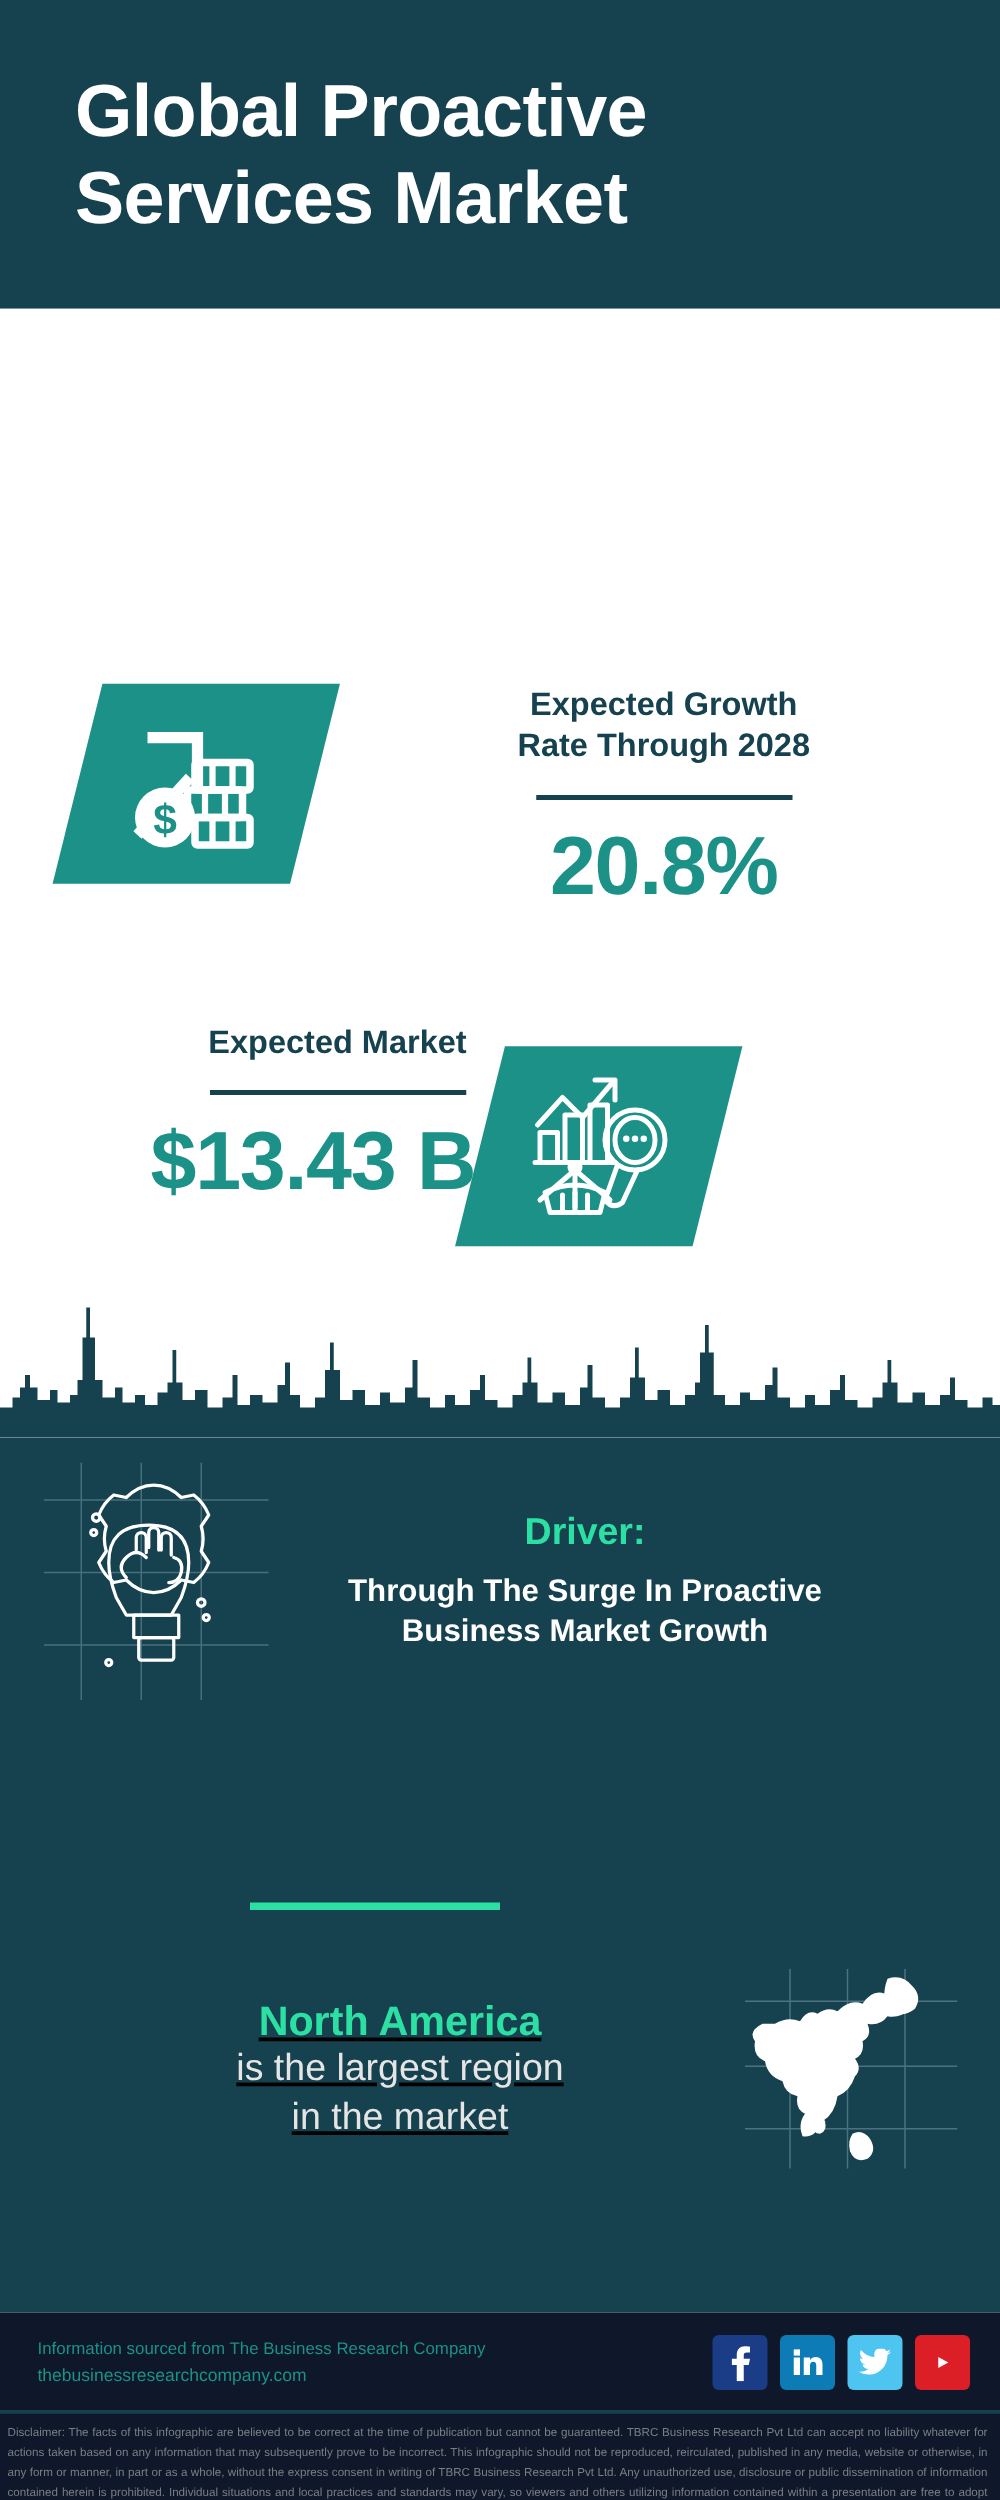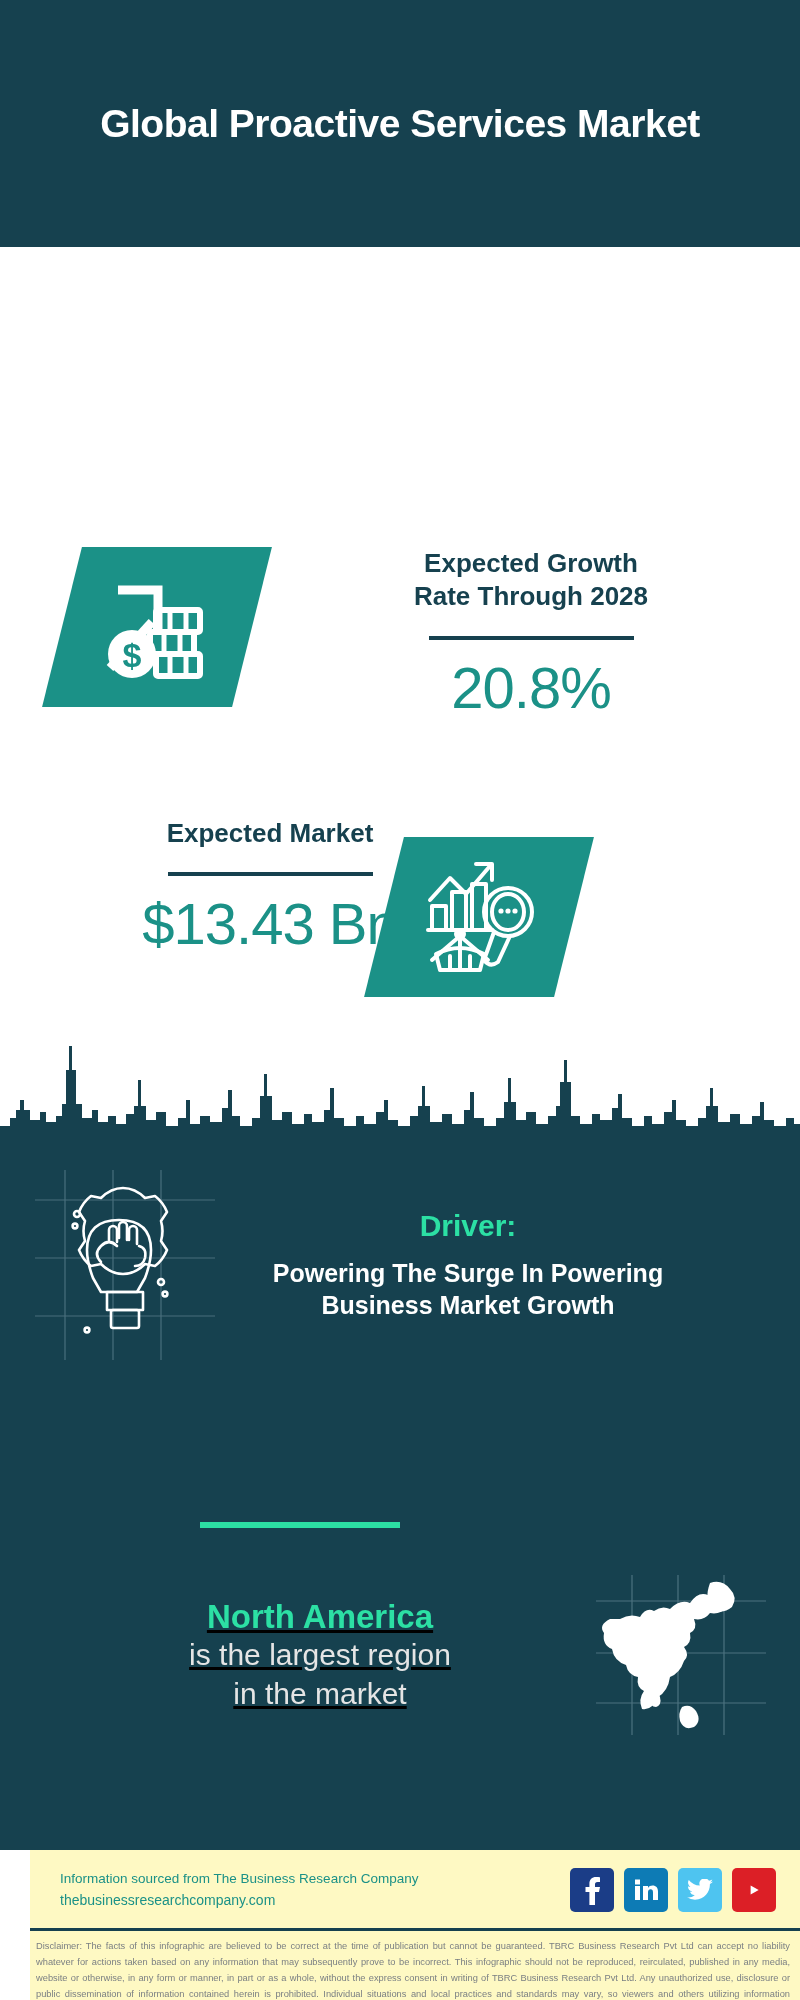--- a/index.html
+++ b/index.html
@@ -13,21 +13,21 @@
   }
   
   .header {
     background:#16414f;
     height:247px;
     display:flex; align-items:center; justify-content:center;
     padding:0 60px;
   }
   .header h1 {
     color:#ffffff;
-    font-size:39px;
+    font-size:59px;
     font-weight:bold;
     line-height:1.16;
     text-align:left;
     letter-spacing:-0.5px;
   }
   
   .white-body { position:relative; background:#ffffff; height:903px; }
 
   
   .para {
@@ -47,21 +47,21 @@
   .sec2-text {
     position:absolute; left:30px; top:570px; width:480px; text-align:center;
   }
   .kicker {
     color:#16414f; font-size:26px; font-weight:bold; line-height:1.28;
   }
   .rule {
     height:4px; background:#16414f; width:205px; margin:22px auto 14px auto;
   }
   .bigval {
-    color:#1b9187; font-size:58px; font-weight:normal; letter-spacing:-1px;
+    color:#1b9187; font-size:66px; font-weight:bold; letter-spacing:-1px;
   }
 
   
   .dark-wrap { position:relative; background:#16414f; height:700px; }
   .skyline {
     position:absolute; top:-120px; left:0; width:800px; height:120px;
     display:block;
   }
   .driver-block {
     position:absolute; top:20px; left:0; width:736px;
@@ -86,21 +86,21 @@
   .region-text { flex:1; text-align:center; padding-left:30px; }
   .region-name {
     color:#2ce0a4; font-size:33px; font-weight:bold; line-height:1.2;
   }
   .region-sub {
     color:#e5e5e5; font-size:30px; line-height:1.28;
   }
   .map-box { width:190px; flex:0 0 190px; display:flex; justify-content:center; }
 
   
-  .footer { position:relative; background:#fef9c3; height:150px;margin-left:30px; }
+  .footer { position:relative; background:#0f172a; height:150px; }
   .footer-top {
     display:flex; align-items:center; justify-content:space-between;
     padding:18px 24px 10px 30px;
   }
   .source-text { color:#1b9187; font-size:13.5px; line-height:1.55; }
   .source-text .line2 { font-size:14px; }
   .socials { display:flex; gap:10px; align-items:center; }
   .sq { width:44px; height:44px; border-radius:5px; display:flex; align-items:center; justify-content:center; }
   .fb { background:#1b3d87; }
   .li { background:#0d7bb5; }
@@ -215,21 +215,21 @@
           <circle cx="42" cy="44" r="3"></circle>
           <circle cx="40" cy="56" r="2.4"></circle>
           <circle cx="126" cy="112" r="3"></circle>
           <circle cx="130" cy="124" r="2.4"></circle>
           <circle cx="52" cy="160" r="2.4"></circle>
         </g>
       </svg>
     </div>
     <div class="driver-text">
       <div class="driver-label">Driver:</div>
-      <div class="driver-body">Powering The Surge In Powering</div>
+      <div class="driver-body">Through The Surge In Proactive</div>
       <div class="driver-body">Business Market Growth</div>
     </div>
   </div>
 
   <div class="mint-rule"></div>
 
   <div class="region-block">
     <div class="region-text">
       <div class="region-name">North America</div>
       <div class="region-sub">is the largest region</div>

